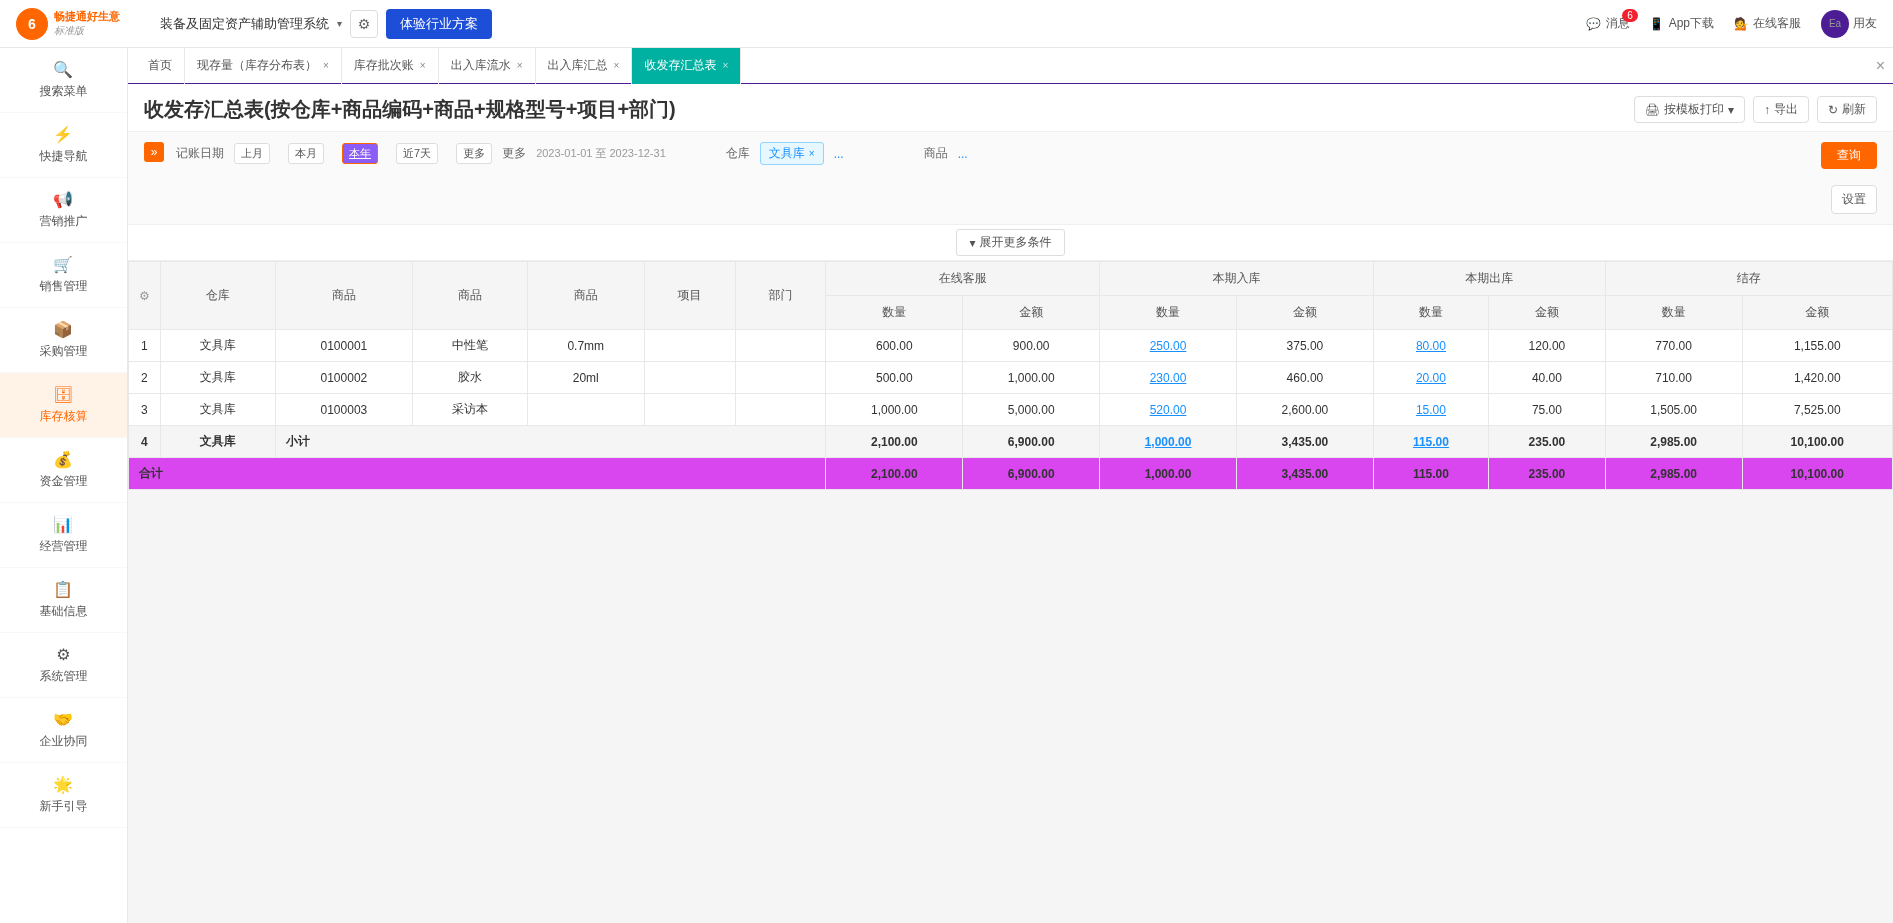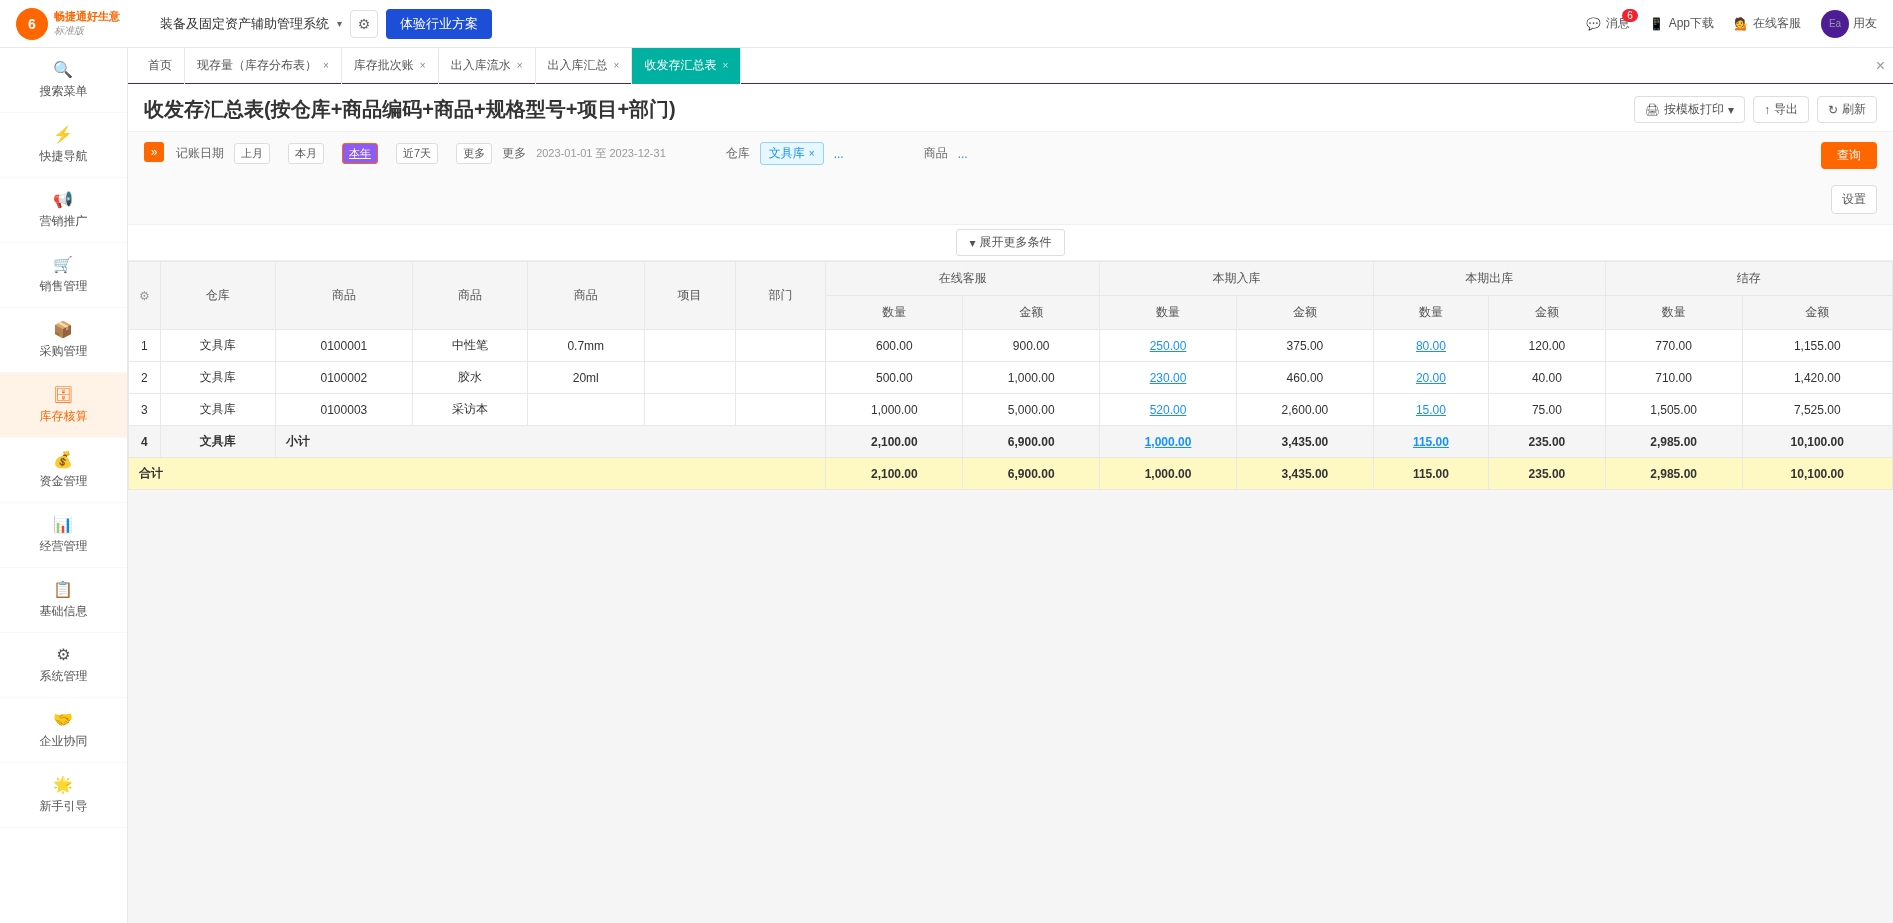--- a/index.html
+++ b/index.html
@@ -65,21 +65,21 @@
     thead tr { background: #f5f5f5; }
     thead th { padding: 8px 10px; text-align: center; border: 1px solid #e8e8e8; font-weight: normal; color: #555; white-space: nowrap; }
     tbody tr { background: #fff; }
     tbody tr.subtotal { background: #f5f5f5; font-weight: bold; }
     tbody td { padding: 7px 10px; border: 1px solid #e8e8e8; text-align: center; color: #333; }
     td.link-style { color: #1890ff; text-decoration: underline; cursor: pointer; }
     .settings-icon-cell { width: 30px; text-align: center; cursor: pointer; color: #999; }
     th.group-header { border-bottom: none; }
 
     
-    .table-footer { background: #fef9c3; }
+    .table-footer { background: #d946ef; }
     .table-footer td { font-weight: bold; border: 1px solid #e8e8e8; padding: 7px 10px; text-align: center; }
 
     .filter-section { display: flex; align-items: flex-start; gap: 12px; padding: 10px 16px; background: #fafafa; border-bottom: 1px solid #efefef; }
     .filter-main-row { display: flex; align-items: center; gap: 10px; flex: 1; flex-wrap: wrap; }
     .filter-right-btns { display: flex; flex-direction: column; gap: 16px; align-items: flex-end; flex-shrink: 0; }
     .expand-row { display: flex; justify-content: center; padding: 4px 0; border-bottom: 1px solid #f0f0f0; }
   </style>
 </head>
 <body>
 

